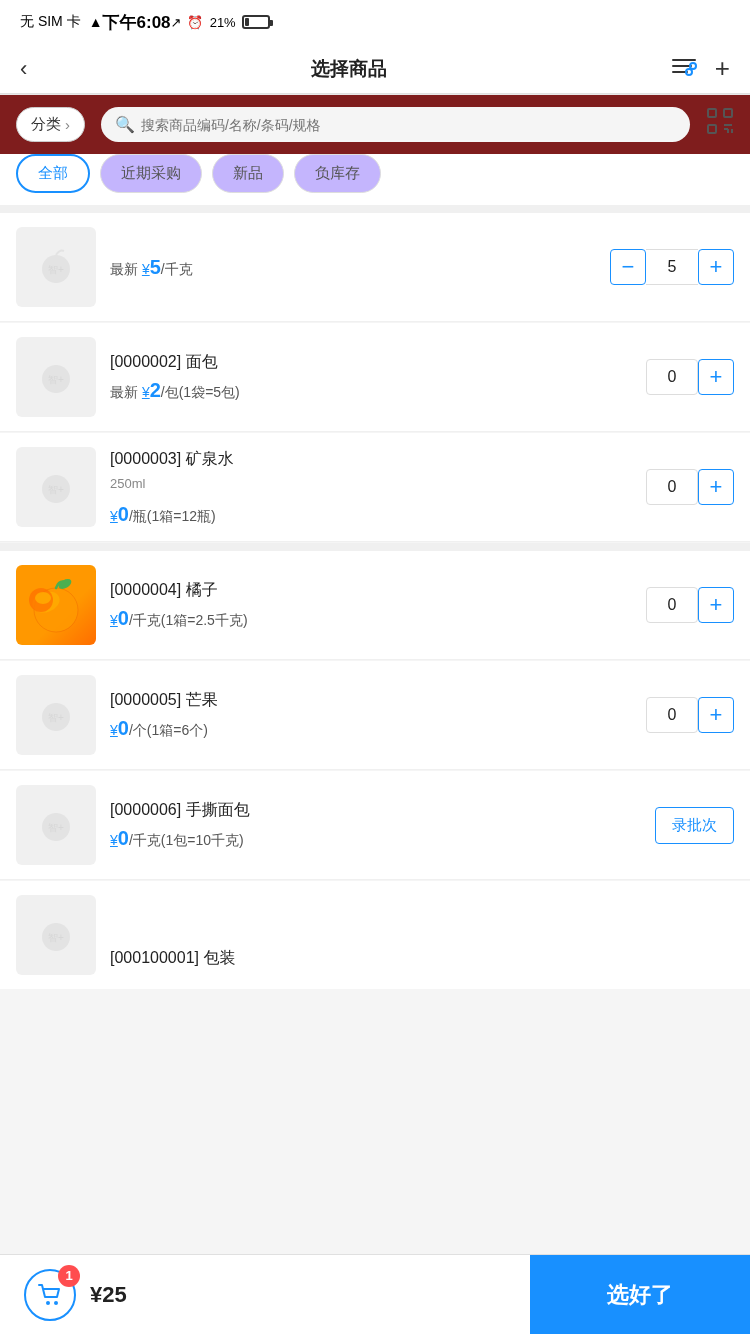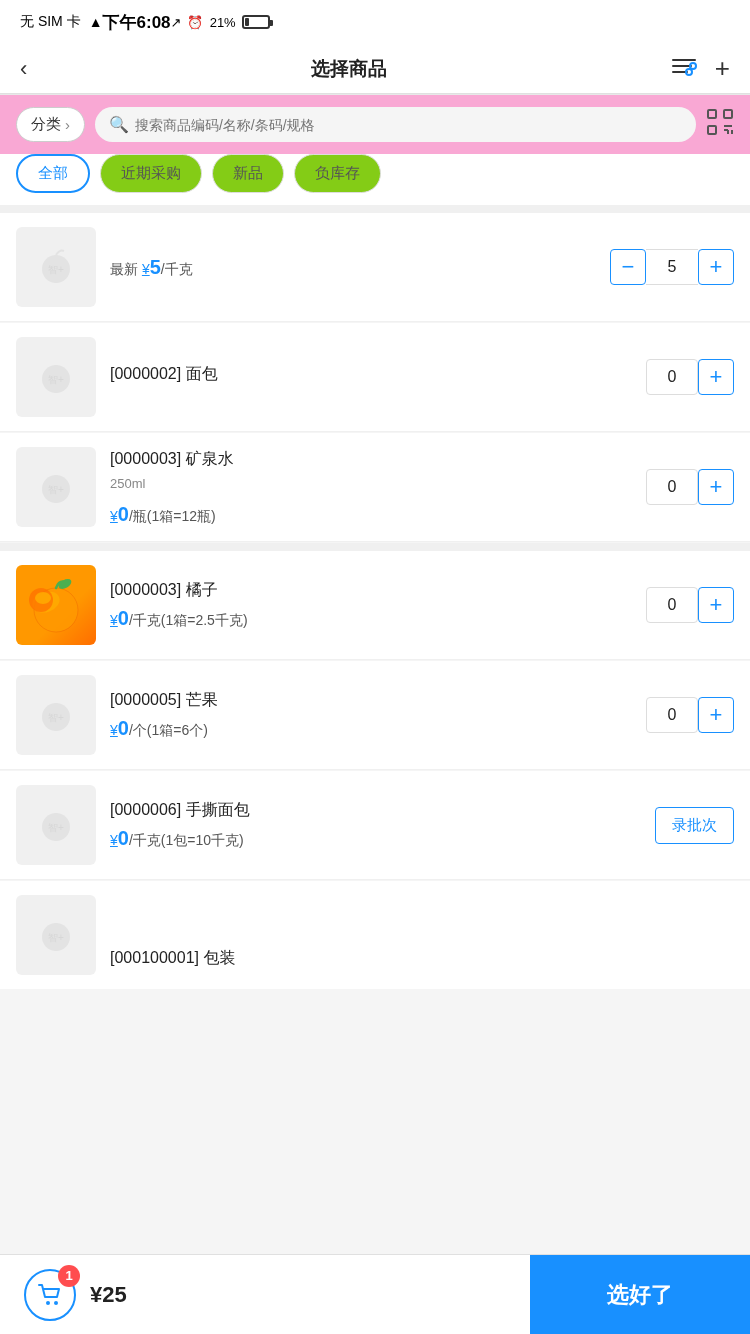--- a/index.html
+++ b/index.html
@@ -50,25 +50,25 @@
     .header-title { font-size: 19px; font-weight: 600; color: #222; }
     .header-left, .header-right { display: flex; align-items: center; gap: 18px; }
     .header-icon { font-size: 22px; color: #333; cursor: pointer; }
 
     
     .divider { height: 1px; background: #e8e8e8; }
     .divider-thick { height: 8px; background: #f0f0f0; }
 
     
     .filter-row {
-      background: #f9a8d4;
+      background: #7f1d1d;
       padding: 12px 16px;
       display: flex;
-      align-items: center;
-      gap: 10px;
+      align-items: flex-start;
+      gap: 16px;
     }
     .category-btn {
       border: 1px solid #ccc;
       border-radius: 18px;
       padding: 7px 14px;
       font-size: 15px;
       color: #333;
       white-space: nowrap;
       background: #fff;
       cursor: pointer;
@@ -95,21 +95,21 @@
       background: #fff;
       display: flex;
       padding: 0 16px 12px;
       gap: 10px;
     }
     .tab-btn {
       padding: 8px 20px;
       border-radius: 22px;
       font-size: 15px;
       border: 1px solid #ddd;
-      background: #84cc16;
+      background: #c4b5fd;
       color: #555;
       cursor: pointer;
     }
     .tab-btn.active {
       background: #fff;
       border: 2px solid #1890ff;
       color: #1890ff;
       font-weight: 500;
     }
 
@@ -338,20 +338,24 @@
 
   <div class="product-item">
     <div class="product-thumb">
       <svg viewBox="0 0 44 44" fill="none">
           <circle cx="22" cy="24" r="14" fill="#ccc"></circle>
           <text x="14" y="28" font-size="10" fill="#aaa">智+</text>
         </svg>
     </div>
     <div class="product-info">
       <div class="product-name">[0000002] 面包</div>
+      <div class="product-price">
+        <span>最新</span>
+        <span class="price-symbol"> ¥</span><span class="price-num">2</span><span>/包</span><span>(1袋=5包)</span>
+      </div>
     </div>
     <div class="product-actions">
       <input class="qty-input" value="0" style="border: 1px solid rgb(221, 221, 221); border-radius: 4px;">
       <button class="qty-btn" style="color:#1890ff;margin-left:0;">+</button>
     </div>
   </div>
 
   <div class="product-item">
     <div class="product-thumb">
       <svg viewBox="0 0 44 44" fill="none">
@@ -380,21 +384,21 @@
         <circle cx="35" cy="40" r="22" fill="#ff9800" opacity="0.9"></circle>
         <circle cx="35" cy="40" r="22" fill="none" stroke="#e65100" stroke-width="1" opacity="0.3"></circle>
         <ellipse cx="25" cy="32" rx="14" ry="10" fill="#ffb300" opacity="0.6" transform="rotate(-20 25 32)"></ellipse>
         <circle cx="20" cy="30" r="12" fill="#ff6d00" opacity="0.7"></circle>
         <ellipse cx="22" cy="28" rx="8" ry="6" fill="#ffcc02" opacity="0.5"></ellipse>
         <path d="M35 18 Q38 10 44 12" stroke="#4caf50" stroke-width="2.5" fill="none" stroke-linecap="round"></path>
         <ellipse cx="44" cy="14" rx="7" ry="4" fill="#4caf50" transform="rotate(-30 44 14)"></ellipse>
       </svg>
     </div>
     <div class="product-info">
-      <div class="product-name">[0000003] 橘子</div>
+      <div class="product-name">[0000004] 橘子</div>
       <div class="product-price">
         <span class="price-symbol">¥</span><span class="price-num">0</span><span>/千克</span><span>(1箱=2.5千克)</span>
       </div>
     </div>
     <div class="product-actions">
       <input class="qty-input" value="0" style="border: 1px solid rgb(221, 221, 221); border-radius: 4px;">
       <button class="qty-btn" style="color:#1890ff;">+</button>
     </div>
   </div>
 

